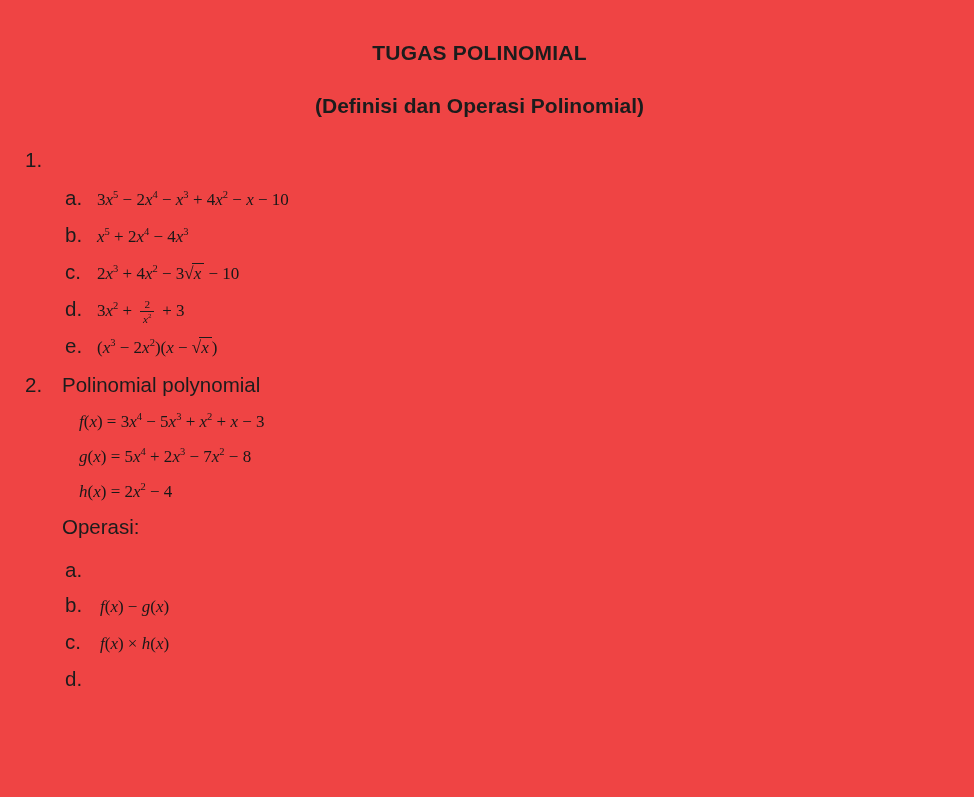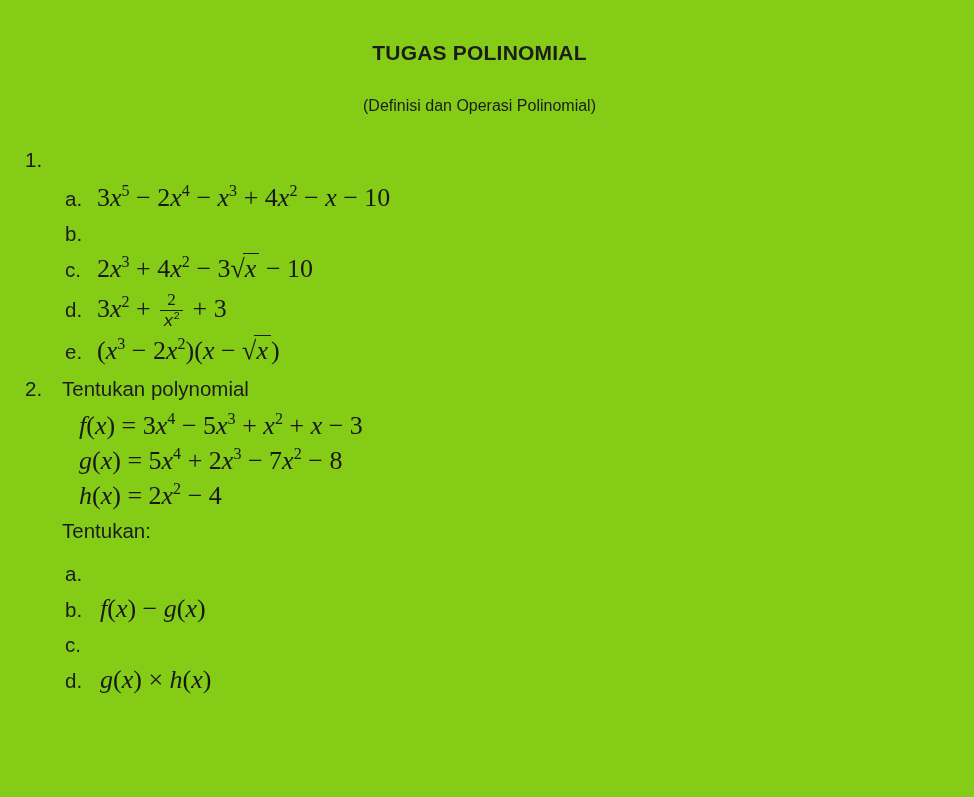--- a/index.html
+++ b/index.html
@@ -3,41 +3,41 @@
 <meta charset="utf-8">
 <style>
   html, body { margin: 0; padding: 0; }
   body { background: #ffffff; }
 
   .page {
     position: relative;
     width: 974px;
     height: 797px;
     box-sizing: border-box;
-    background: #84cc16;
+    background: #ef4444;
     color: #1c1c1c;
     font-family: "Liberation Sans", sans-serif;
     padding: 42px 40px 0 25px;
     overflow: hidden;
   }
 
   .title {
     margin: 0;
     text-align: center;
     font-size: 21px;
     font-weight: bold;
     line-height: 21px;
     letter-spacing: 0.2px;
   }
 
   .subtitle {
     margin: 32px 0 0 0;
     text-align: center;
-    font-size: 16px;
-    font-weight: normal;
+    font-size: 21px;
+    font-weight: bold;
     line-height: 21px;
   }
 
   .qline {
     display: flex;
     align-items: baseline;
     font-size: 20.5px;
     line-height: 26px;
   }
   .q1 .qline { margin-top: 31px; }
@@ -59,21 +59,21 @@
 
   .sub-label {
     flex: 0 0 32px;
     font-size: 20.5px;
     font-family: "Liberation Sans", sans-serif;
   }
   .q2 .sub-label { flex: 0 0 35px; }
 
   .formula {
     font-family: "Liberation Serif", serif;
-    font-size: 26px;
+    font-size: 17px;
     color: #181818;
   }
   .formula sup {
     font-size: 62%;
     line-height: 0;
   }
 
   .given { margin: 6px 0 0 54px; }
   .given .formula {
     display: block;
@@ -94,21 +94,20 @@
     vertical-align: middle;
     font-size: 66%;
     line-height: 1.15;
     margin: 0 3px;
     text-align: center;
   }
   .fnum { padding: 0 5px; }
   .fden {
     border-top: 1.6px solid #1c1c1c;
     padding: 1px 3px 0 3px;
-    font-family: Liberation Mono, monospace;
   }
 
   
   .sqrt { white-space: nowrap; }
   .radsym { font-style: normal; }
   .radicand {
     border-top: 1.6px solid #1c1c1c;
     margin-left: -2px;
     padding: 0 3px 0 2px;
   }
@@ -127,20 +126,21 @@
     <div class="qline">
       <span class="qnum">1.</span>
     </div>
     <div class="subs">
       <div class="sub-row">
         <span class="sub-label">a.</span>
         <span class="formula">3<i>x</i><sup>5</sup> − 2<i>x</i><sup>4</sup> − <i>x</i><sup>3</sup> + 4<i>x</i><sup>2</sup> − <i>x</i> − 10</span>
       </div>
       <div class="sub-row">
         <span class="sub-label">b.</span>
+        <span class="formula"><i>x</i><sup>5</sup> + 2<i>x</i><sup>4</sup> − 4<i>x</i><sup>3</sup></span>
       </div>
       <div class="sub-row">
         <span class="sub-label">c.</span>
         <span class="formula">2<i>x</i><sup>3</sup> + 4<i>x</i><sup>2</sup> − 3<span class="sqrt"><span class="radsym">√</span><span class="radicand"><i><i>x</i></i></span></span> − 10</span>
       </div>
       <div class="sub-row">
         <span class="sub-label">d.</span>
         <span class="formula">3<i>x</i><sup>2</sup> + <span class="frac">
               <span class="fnum">2</span>
               <span class="fden"><i><i>x</i></i><sup>2</sup></span>
@@ -149,39 +149,39 @@
       <div class="sub-row">
         <span class="sub-label">e.</span>
         <span class="formula">(<i>x</i><sup>3</sup> − 2<i>x</i><sup>2</sup>)(<i>x</i> − <span class="sqrt"><span class="radsym">√</span><span class="radicand"><i><i>x</i></i></span></span>)</span>
       </div>
     </div>
   </section>
 
   <section class="q2">
     <div class="qline">
       <span class="qnum">2.</span>
-      <span class="qprompt">Tentukan polynomial</span>
+      <span class="qprompt">Polinomial polynomial</span>
     </div>
     <div class="given">
       <span class="formula"><i>f</i>(<i>x</i>) = 3<i>x</i><sup>4</sup> − 5<i>x</i><sup>3</sup> + <i>x</i><sup>2</sup> + <i>x</i> − 3</span>
       <span class="formula"><i>g</i>(<i>x</i>) = 5<i>x</i><sup>4</sup> + 2<i>x</i><sup>3</sup> − 7<i>x</i><sup>2</sup> − 8</span>
       <span class="formula"><i>h</i>(<i>x</i>) = 2<i>x</i><sup>2</sup> − 4</span>
     </div>
-    <div class="instruction">Tentukan:</div>
+    <div class="instruction">Operasi:</div>
     <div class="subs">
       <div class="sub-row">
         <span class="sub-label">a.</span>
       </div>
       <div class="sub-row">
         <span class="sub-label">b.</span>
         <span class="formula"><i>f</i>(<i>x</i>) − <i>g</i>(<i>x</i>)</span>
       </div>
       <div class="sub-row">
         <span class="sub-label">c.</span>
+        <span class="formula"><i>f</i>(<i>x</i>) × <i>h</i>(<i>x</i>)</span>
       </div>
       <div class="sub-row">
         <span class="sub-label">d.</span>
-        <span class="formula"><i>g</i>(<i>x</i>) × <i>h</i>(<i>x</i>)</span>
       </div>
     </div>
   </section>
 
 </div>
 
 </body></html>

